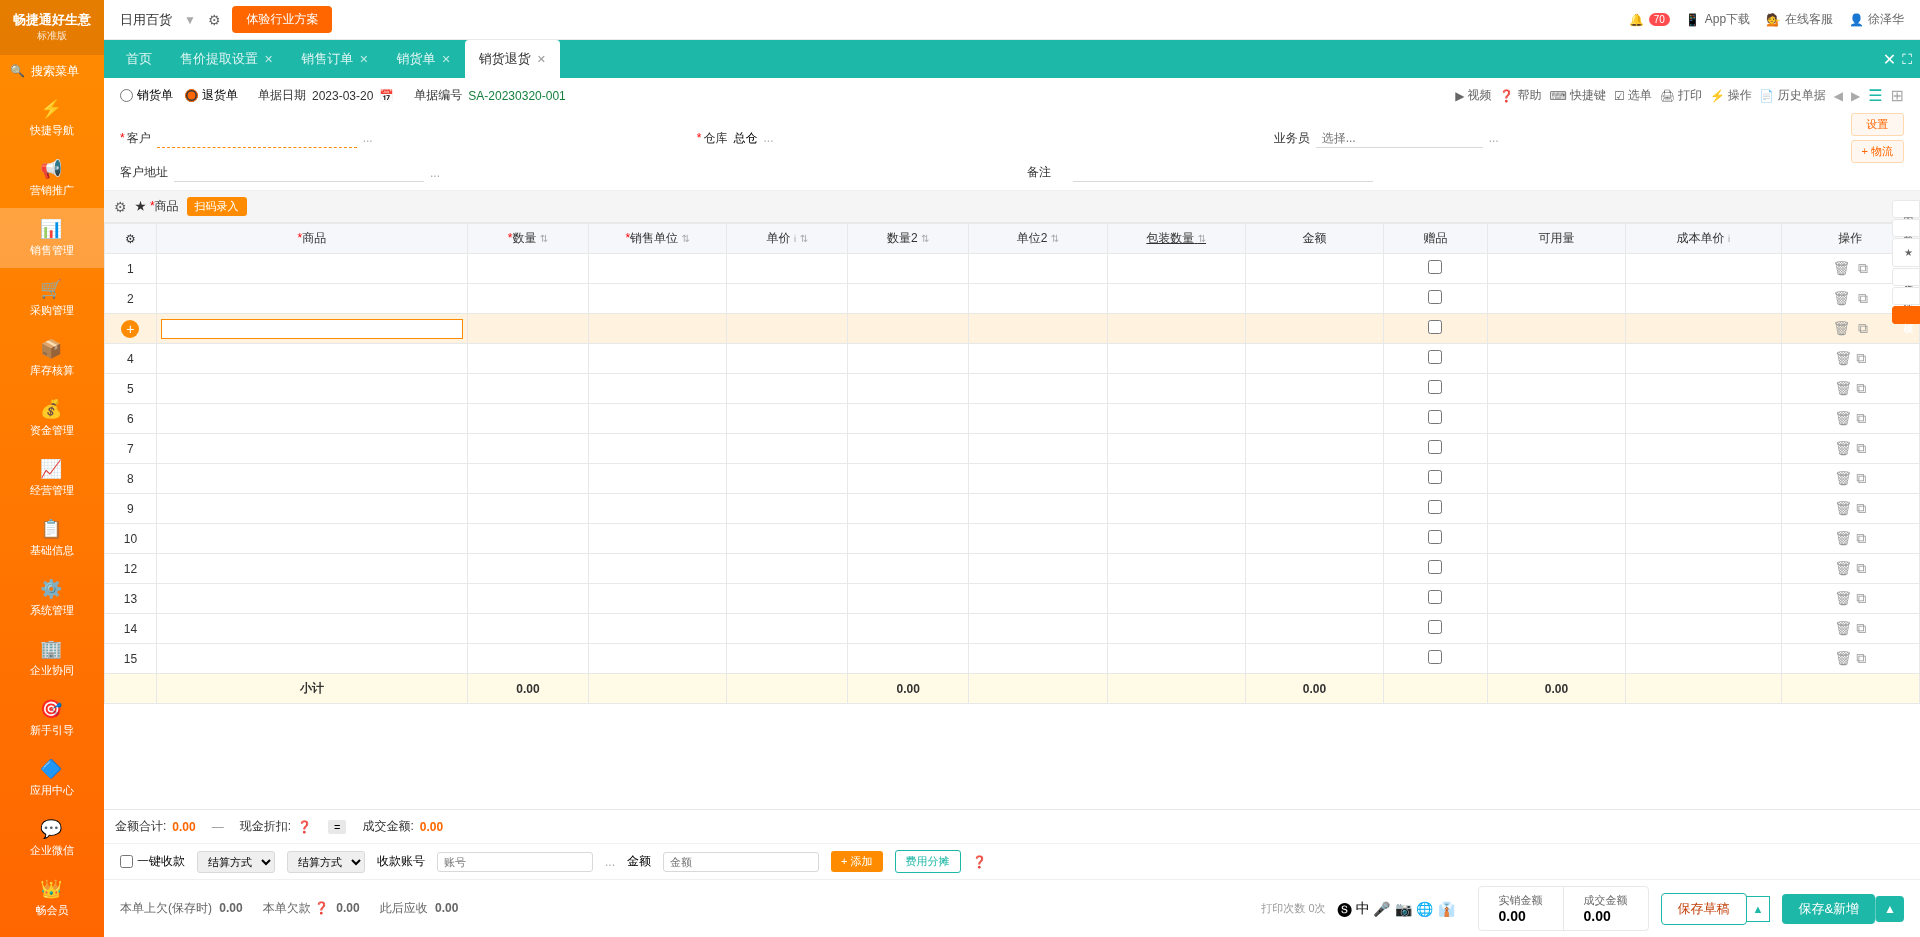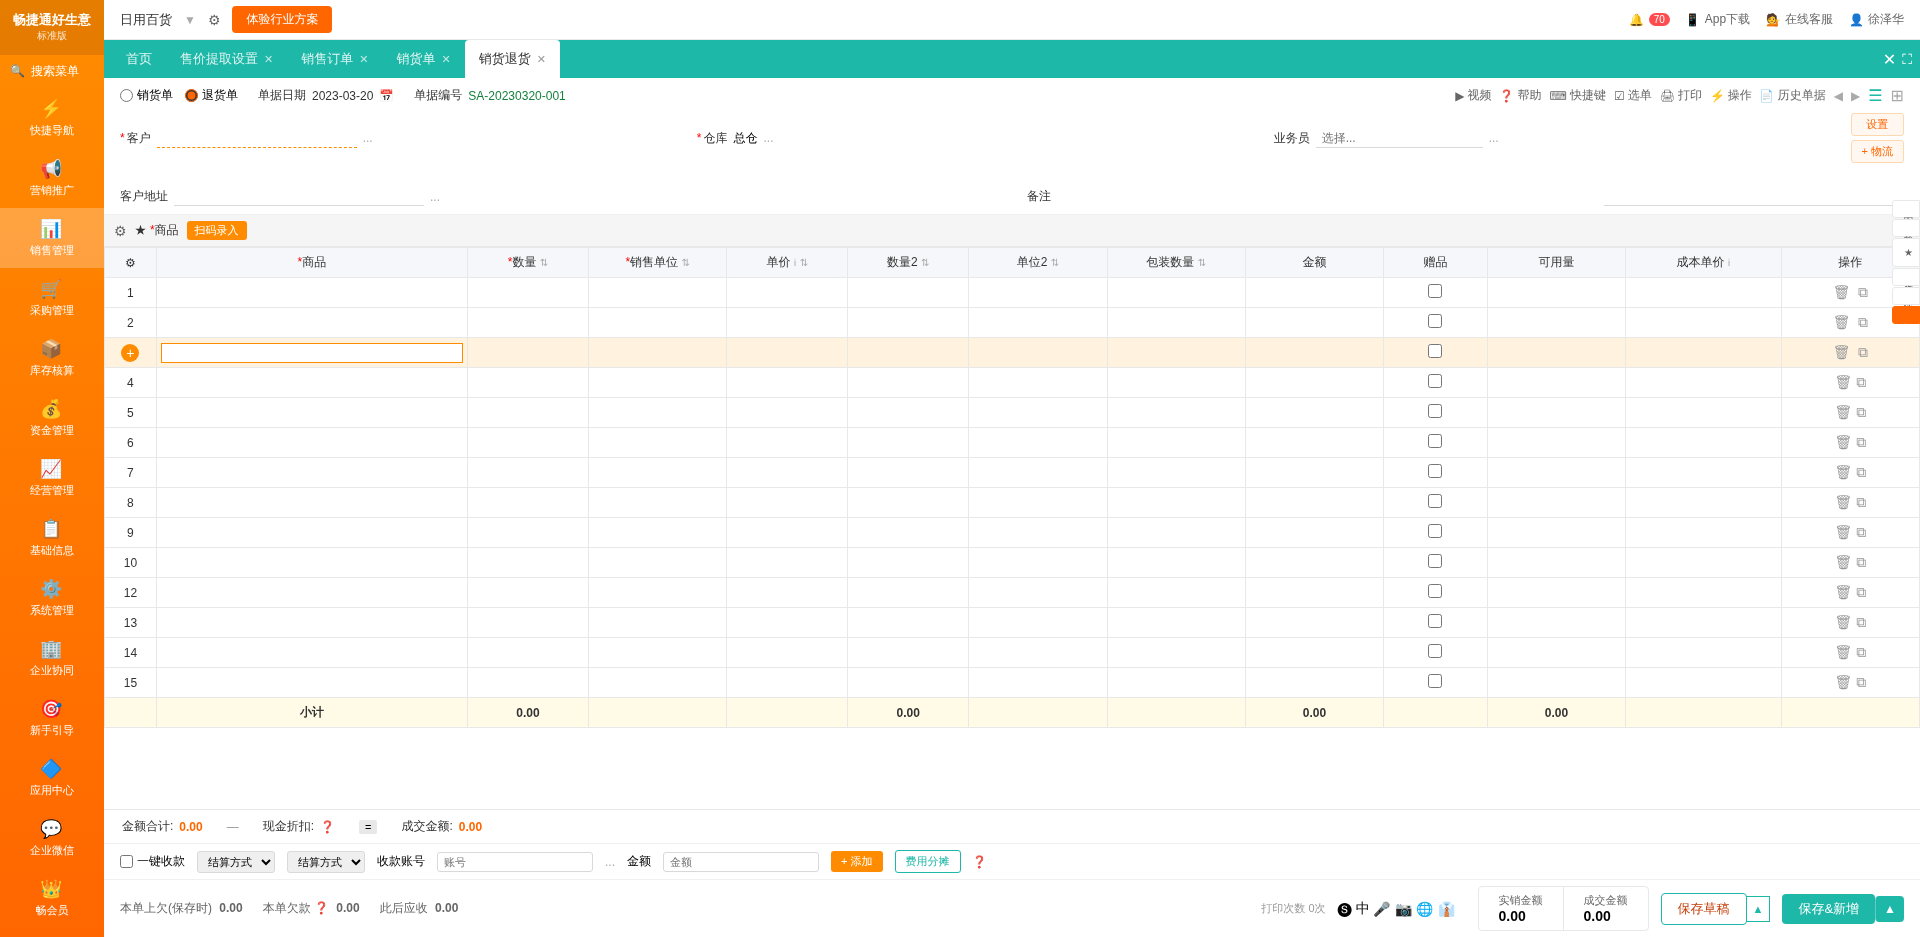--- a/index.html
+++ b/index.html
@@ -66,21 +66,21 @@
     .data-table { width: 100%; border-collapse: collapse; table-layout: fixed; }
     .data-table th { background: #f5f7fa; border: 1px solid #e8e8e8; padding: 6px 4px; font-size: 12px; color: #333; font-weight: normal; text-align: center; white-space: nowrap; position: sticky; top: 0; z-index: 2; }
     .data-table td { border: 1px solid #e8e8e8; padding: 4px; font-size: 12px; color: #333; text-align: center; height: 30px; }
     .data-table tr.active-row td { background: #fff3e0; }
     .col-goods { width: 180px; }
     .col-qty { width: 70px; }
     .col-unit { width: 80px; }
     .col-price { width: 70px; }
     .col-qty2 { width: 70px; }
     .col-unit2 { width: 80px; }
-    .col-pack { width: 80px; }
+    .col-pack { width: 80px; text-decoration: underline; }
     .col-amount { width: 80px; }
     .col-gift { width: 60px; }
     .col-avail { width: 80px; }
     .col-cost { width: 90px; }
     .col-action { width: 80px; }
     .col-sort { width: 30px; }
     .sort-icon { color: #aaa; font-size: 10px; cursor: pointer; }
     .add-row-btn { background: #ff8c00; color: white; border: none; border-radius: 50%; width: 18px; height: 18px; cursor: pointer; font-size: 14px; display: inline-flex; align-items: center; justify-content: center; line-height: 1; }
     .row-action-btn { background: none; border: none; cursor: pointer; color: #999; font-size: 14px; padding: 2px; }
     .checkbox-cell input[type=checkbox] { width: 14px; height: 14px; }
@@ -315,27 +315,27 @@
           <span class="form-label">业务员</span>
           <input type="text" class="form-input" style="min-width: 120px;" placeholder="选择...">
           <span class="form-dots">...</span>
         </div>
         <div style="margin-left:auto;display:flex;flex-direction:column;gap:4px;">
           <button class="side-setting-btn" style="font-size:11px;padding:3px 10px;">设置</button>
           <button class="side-setting-btn" style="font-size:11px;padding:3px 10px;">+ 物流</button>
         </div>
       </div>
 
-      <div style="display:flex;align-items:center;gap:30px;margin-top:24px;">
+      <div style="display:flex;align-items:center;gap:30px;margin-top:0;">
         <div style="display:flex;align-items:center;gap:6px;flex:1;">
           <span class="form-label">客户地址</span>
           <input type="text" class="form-input" style="min-width: 250px;">
           <span class="form-dots">...</span>
         </div>
-        <div style="display:flex;align-items:center;gap:22px;flex:1;justify-content:space-between;">
+        <div style="display:flex;align-items:center;gap:22px;flex:1;">
           <span class="form-label">备注</span>
           <input type="text" class="form-input" style="min-width: 300px;">
         </div>
       </div>
     </div>
 
     <div style="flex:1;display:flex;flex-direction:column;overflow:hidden;background:white;">
 
       <div class="table-toolbar">
         <span class="toolbar-gear">⚙</span>
@@ -638,21 +638,21 @@
               <td></td>
               <td></td>
             </tr>
           </tbody>
         </table>
       </div>
     </div>
 
     <div style="background:white;border-top:1px solid #e8e8e8;">
 
-      <div style="display:flex;align-items:center;padding:8px 18px;gap:24px;border-bottom:1px solid #f0f0f0;">
+      <div style="display:flex;align-items:center;padding:8px 11px;gap:16px;border-bottom:1px solid #f0f0f0;">
         <div class="total-field">
           <span class="total-label">金额合计:</span>
           <span class="total-value">0.00</span>
         </div>
         <span class="dash-separator">—</span>
         <div class="total-field">
           <span class="total-label">现金折扣:</span>
           <span class="question-icon">❓</span>
         </div>
         <span class="equals-sign">=</span>

